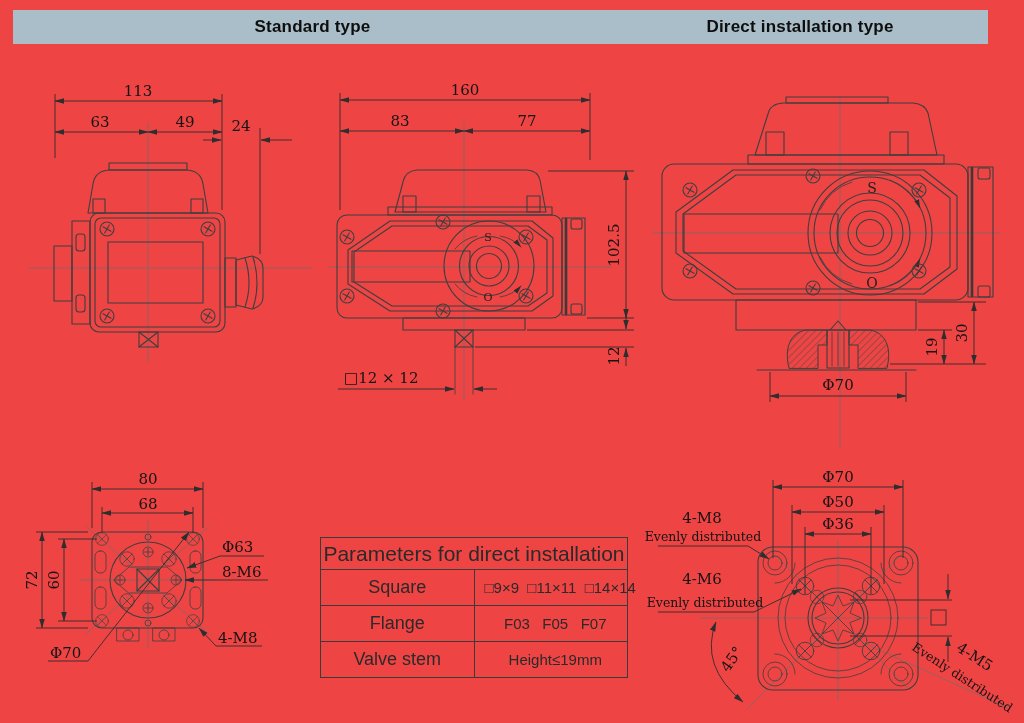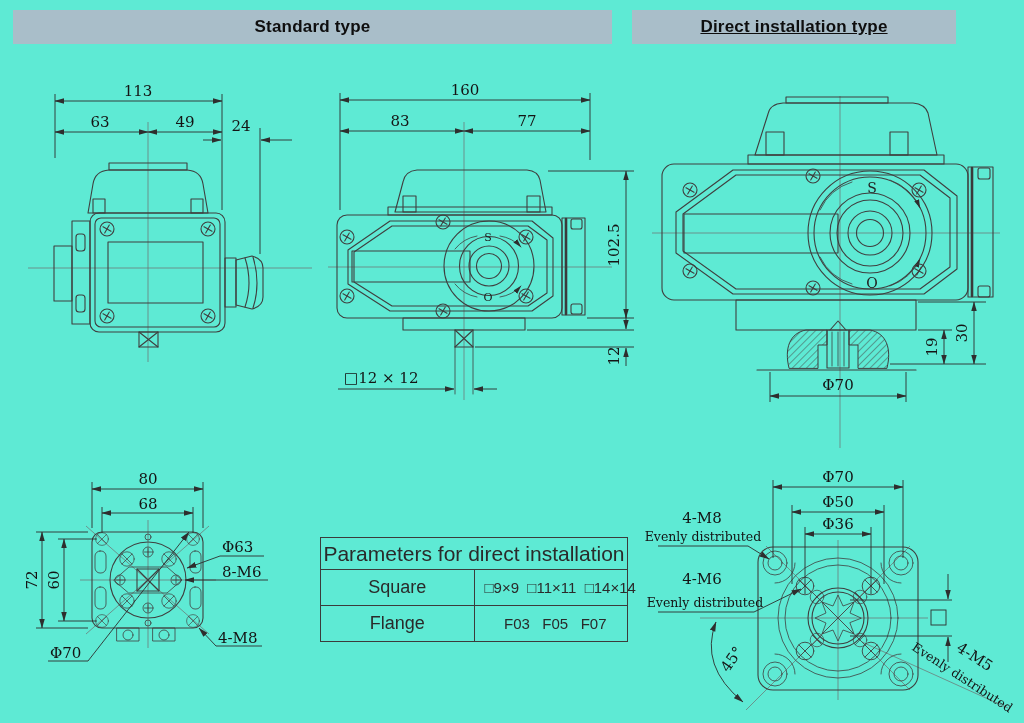--- a/index.html
+++ b/index.html
@@ -1,21 +1,21 @@
 <!DOCTYPE html>
 <html><head>
 <meta charset="utf-8">
 <style>
   html,body{margin:0;padding:0;background:#ffffff;}
-  .canvas{position:relative;width:1024px;height:723px;background:#5eead4;overflow:hidden;
+  .canvas{position:relative;width:1024px;height:723px;background:#ef4444;overflow:hidden;
           font-family:"Liberation Sans","DejaVu Sans",sans-serif;}
   .hdr{position:absolute;top:10px;height:34px;display:flex;align-items:center;justify-content:center;
        background:#a9bec9;color:#0e0e0e;font-size:17px;font-weight:bold;letter-spacing:.2px;}
   .hdr-left{left:13px;width:599px;}
-  .hdr-right{left:632px;width:324px;text-decoration:underline;}
+  .hdr-right{left:612px;width:376px;}
   svg{position:absolute;left:0;top:0;}
   .ln{stroke:#3f3f3f;stroke-width:1.1;fill:none;stroke-linejoin:round;stroke-linecap:round;}
   .lnt{stroke:#3f3f3f;stroke-width:.8;fill:none;}
   .ln2{stroke:#3a3a3a;stroke-width:2.6;fill:none;}
   .dim{stroke:#2e2e2e;stroke-width:.9;fill:none;}
   .cl{stroke:#6f6f6f;stroke-width:.7;fill:none;}
   .hf{fill:url(#hatch);stroke:#3f3f3f;stroke-width:1;}
   text{stroke:none;}
   .dt{font:15px "DejaVu Serif","DejaVu Sans",serif;fill:#141414;text-anchor:middle;}
   .dts{font:15px "DejaVu Serif","DejaVu Sans",serif;fill:#141414;text-anchor:start;}
@@ -392,16 +392,20 @@
         <td class="title-cell" colspan="2">Parameters for direct installation</td>
       </tr>
       <tr>
         <td class="lbl">Square</td>
         <td class="val">□9×9  □11×11  □14×14</td>
       </tr>
       <tr>
         <td class="lbl">Flange</td>
         <td class="val">F03   F05   F07</td>
       </tr>
+      <tr>
+        <td class="lbl">Valve stem</td>
+        <td class="val">Height≤19mm</td>
+      </tr>
     </tbody>
   </table>
 
 </div>
 
 </body></html>

